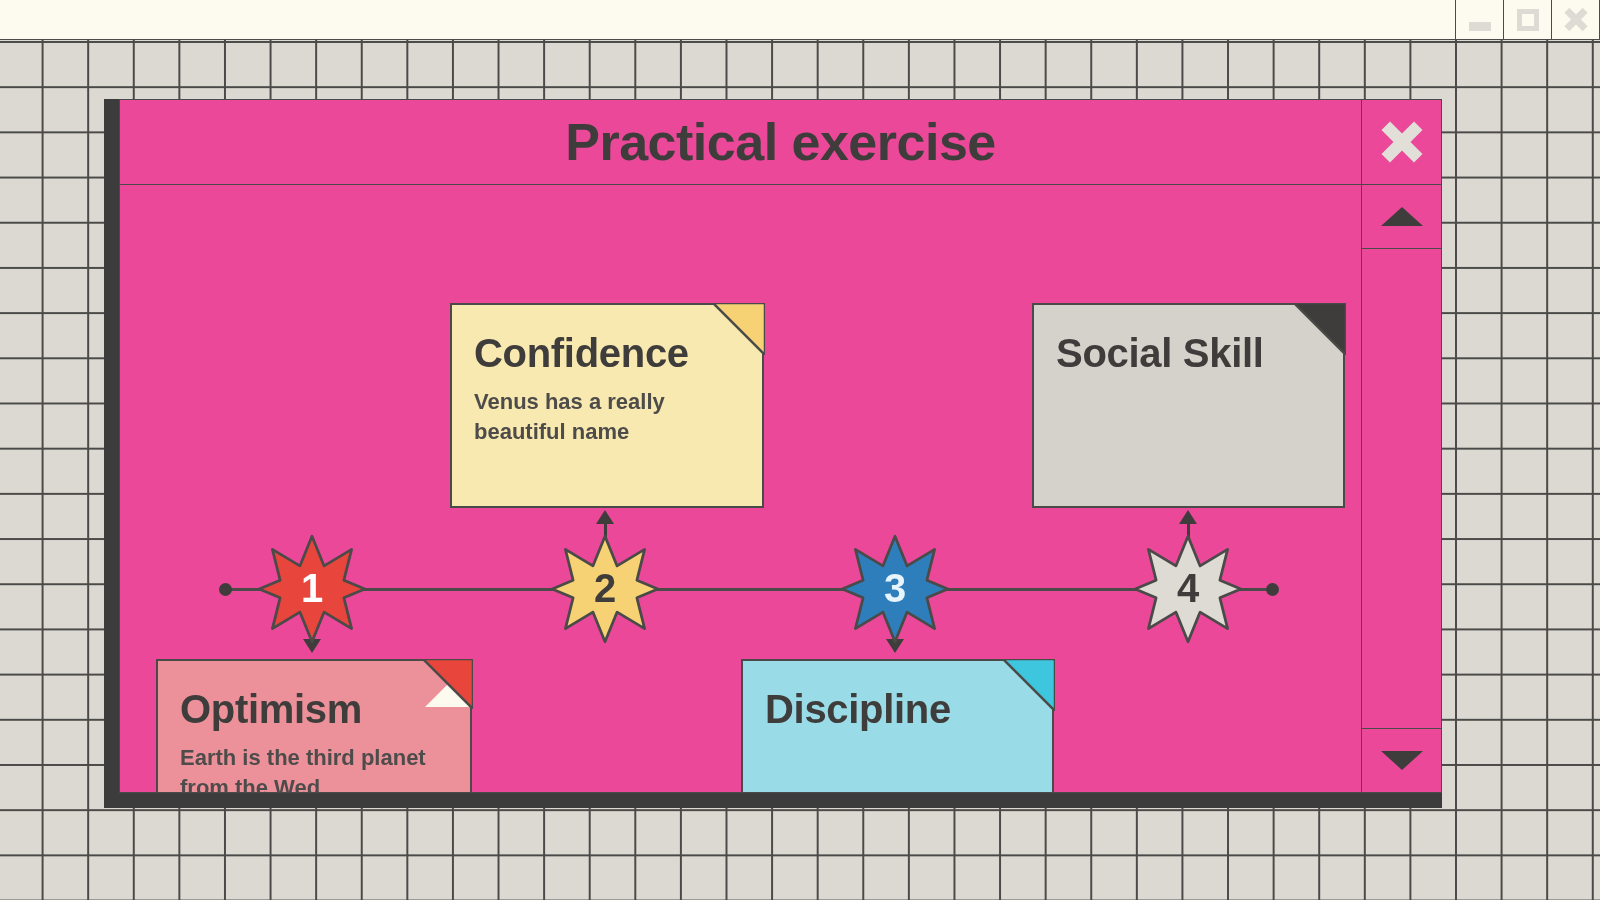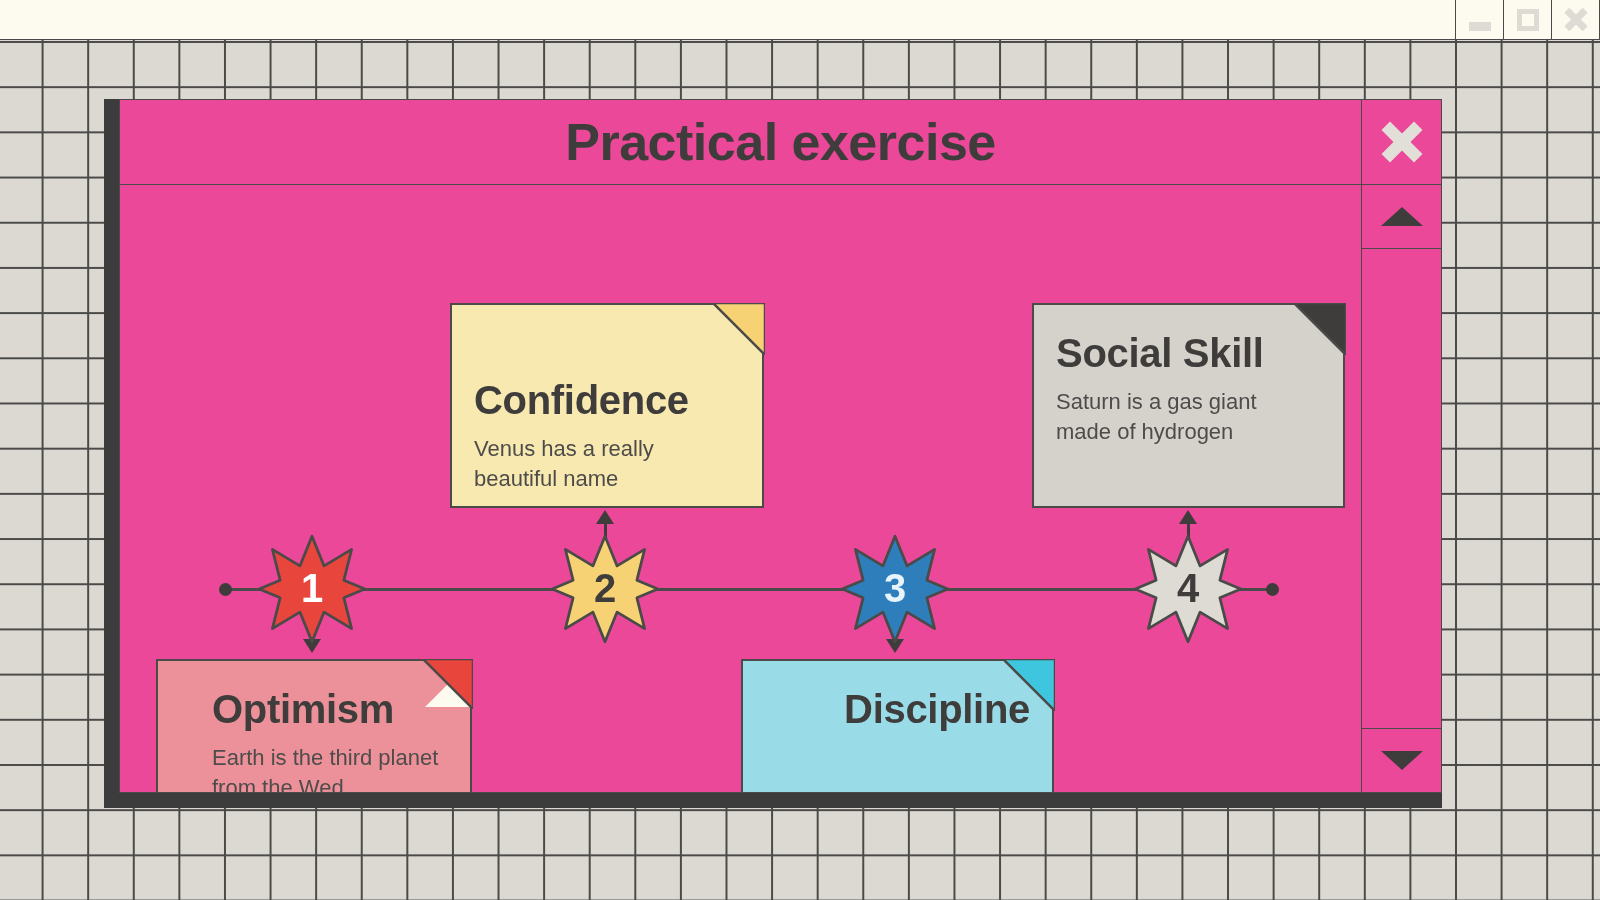--- a/index.html
+++ b/index.html
@@ -175,20 +175,21 @@
     color: #3f3d3c;
     letter-spacing: -0.3px;
     line-height: 1;
   }
   .note-body {
     font-size: 22px;
     color: #4e4c4b;
     line-height: 1.36;
     margin-top: 14px;
     white-space: pre-line;
+    font-weight: bold;
   }
   .fold-edge {
     position: absolute;
     top: -2.5px; right: -2.5px;
     width: 0; height: 0;
     border-style: solid;
     border-color: transparent transparent transparent #4a4a48;
   }
 
   
@@ -278,72 +279,70 @@
 
   <div id="canvas">
 
     <div id="timeline-line" style="left:105px; top:403px; width:1050px;"></div>
     <div class="endpoint" style="left:99px; top:398px;"></div>
     <div class="endpoint" style="left:1146px; top:398px;"></div>
 
     <div class="connector" style="left:191px; top:404px; height:52px;"></div>
     <div class="conn-head-down" style="left:183px; top:454px;"></div>
 
-    <div class="note" style="left:36px; top:474px; width:316px; height:204px; background:#ec9199;padding-left:32px;">
+    <div class="note" style="left:36px; top:474px; width:316px; height:204px; background:#ec9199;">
       <div class="fold-edge" style="border-width:0 0 48px 48px; border-left-color:transparent; border-bottom-color:#fdfbf0;"></div>
       <svg width="50" height="50" style="position:absolute; top:-2.5px; right:-2.5px;">
         <polygon points="50,0 50,50 0,0" fill="#e8453c" stroke="#4a4a48" stroke-width="2.5"></polygon>
       </svg>
       <div style="padding:28px 22px 0 22px;">
         <div class="note-title">Optimism</div>
         <div class="note-body">Earth is the third planet
 from the Wed</div>
       </div>
     </div>
 
     <div class="connector" style="left:484px; top:338px; height:66px;"></div>
     <div class="conn-head-up" style="left:476px; top:325px;"></div>
 
     <div class="note" style="left:330px; top:118px; width:314px; height:205px; background:#f8e9b0;">
       <svg width="52" height="52" style="position:absolute; top:-2.5px; right:-2.5px;">
         <polygon points="0,0 52,0 52,52" fill="#fdfbf0" stroke="none"></polygon>
         <polygon points="52,0 52,52 0,0" fill="#f7d275" stroke="#4a4a48" stroke-width="2.5"></polygon>
       </svg>
-      <div style="padding:28px 22px 0 22px;margin-top:47px;">
+      <div style="padding:28px 22px 0 22px;">
         <div class="note-title">Confidence</div>
         <div class="note-body">Venus has a really
 beautiful name</div>
       </div>
     </div>
 
     <div class="connector" style="left:774px; top:404px; height:52px;"></div>
     <div class="conn-head-down" style="left:766px; top:454px;"></div>
 
     <div class="note" style="left:621px; top:474px; width:313px; height:203px; background:#9adbe8;">
       <svg width="52" height="52" style="position:absolute; top:-2.5px; right:-2.5px;">
         <polygon points="0,0 52,0 52,52" fill="#fdfbf0" stroke="none"></polygon>
         <polygon points="52,0 52,52 0,0" fill="#3ec6de" stroke="#4a4a48" stroke-width="2.5"></polygon>
       </svg>
-      <div style="padding:28px 22px 0 22px;text-align:right;">
+      <div style="padding:28px 22px 0 22px;">
         <div class="note-title">Discipline</div>
       </div>
     </div>
 
     <div class="connector" style="left:1067px; top:338px; height:66px;"></div>
     <div class="conn-head-up" style="left:1059px; top:325px;"></div>
 
     <div class="note" style="left:912px; top:118px; width:313px; height:205px; background:#d5d2cb;">
       <svg width="52" height="52" style="position:absolute; top:-2.5px; right:-2.5px;">
         <polygon points="0,0 52,0 52,52" fill="#fdfbf0" stroke="none"></polygon>
         <polygon points="52,0 52,52 0,0" fill="#3f3d3c" stroke="#4a4a48" stroke-width="2.5"></polygon>
       </svg>
       <div style="padding:28px 22px 0 22px;">
         <div class="note-title">Social Skill</div>
-        <div class="note-body">Saturn is a gas giant
-made of hydrogen</div>
       </div>
     </div>
 
     <div class="star-wrap" style="left:137px; top:349px;">
       <svg width="110" height="110" viewBox="0 0 100 100">
         <polygon points="50,2 61,29 86,14 79,42 98,50 79,58 86,86 61,71 50,98 39,71 14,86 21,58 2,50 21,42 14,14 39,29" fill="#e8453c" stroke="#4a4a48" stroke-width="2.5" stroke-linejoin="round"></polygon>
       </svg>
       <div class="star-num" style="color:#ffffff;">1</div>
     </div>
 

